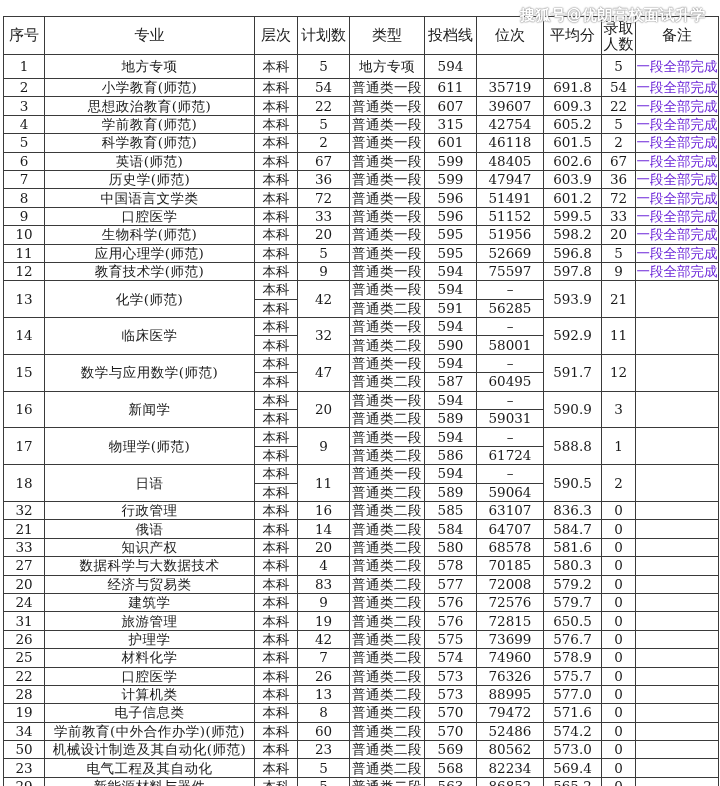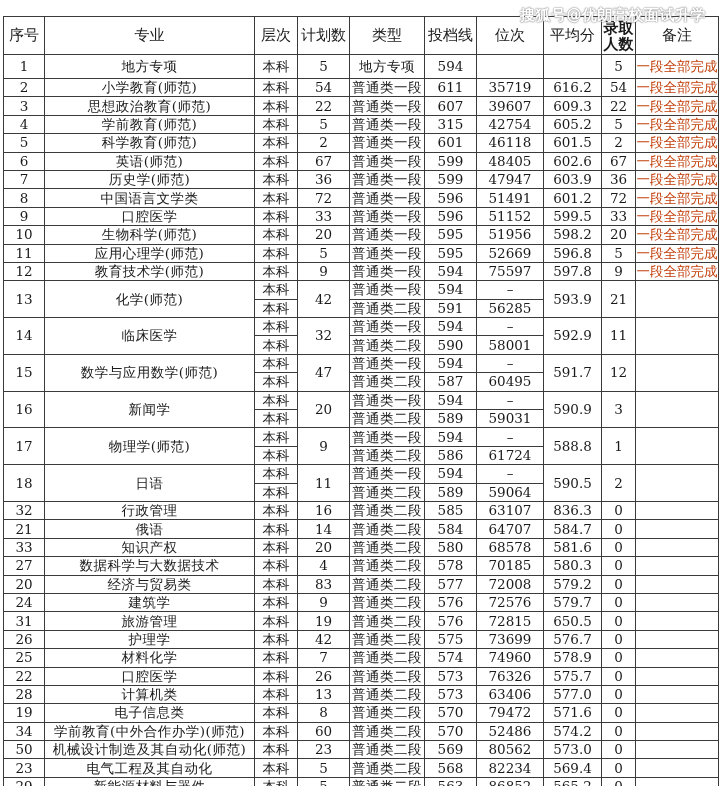--- a/index.html
+++ b/index.html
@@ -6,27 +6,27 @@
     body { width: 720px; height: 786px; overflow: hidden; position: relative;
            font-family: "DejaVu Serif", "Liberation Serif", serif; color: #1a1a1a; }
     table.admit { position: absolute; left: 3px; top: 16px; width: 715px;
                   border-collapse: collapse; table-layout: fixed; }
     table.admit td, table.admit th { border: 1px solid #3a3a3a; padding: 0; text-align: center;
                   font-weight: normal; font-size: 13.5px; line-height: 17px; height: 17.4px;
                   white-space: nowrap; overflow: hidden; }
     table.admit th { height: 37px; font-size: 15px; line-height: 17px; }
     table.admit tr.first td { height: 23px; }
     td.major { font-size: 13.5px; letter-spacing: 0.5px; }
-    td.note { font-size: 11px; color: #c2410c; letter-spacing: 0; }
+    td.note { font-size: 11px; color: #6d28d9; letter-spacing: 0; }
     td.type { font-size: 13px; letter-spacing: 0.5px; }
     td.num { font-family: "DejaVu Serif", "Liberation Serif", serif; }
     .watermark { position: absolute; left: 520px; top: 6px; font-family: "DejaVu Sans", sans-serif;
                  font-size: 15px; font-weight: bold; color: #ffffff; letter-spacing: 0.5px;
                  text-shadow: 0 0 2px #888, 0 0 1px #666; pointer-events: none; }
-    .hdr-two { display: block; line-height: 16px; font-weight: bold; }
+    .hdr-two { display: block; line-height: 16px; }
   </style>
 </head>
 <body>
 
 <table class="admit">
   <colgroup>
     <col style="width:41px">
     <col style="width:210px">
     <col style="width:43px">
     <col style="width:52px">
@@ -68,21 +68,21 @@
         <td class="note">一段全部完成</td>
       </tr>
       <tr>
         <td class="num">2</td>
         <td class="major">小学教育(师范)</td>
         <td>本科</td>
         <td class="num">54</td>
         <td class="type">普通类一段</td>
         <td class="num">611</td>
         <td class="num">35719</td>
-        <td class="num">616.2</td>
+        <td class="num">691.8</td>
         <td class="num">54</td>
         <td class="note">一段全部完成</td>
       </tr>
       <tr>
         <td class="num">3</td>
         <td class="major">思想政治教育(师范)</td>
         <td>本科</td>
         <td class="num">22</td>
         <td class="type">普通类一段</td>
         <td class="num">607</td>
@@ -427,21 +427,21 @@
         <td class="num">0</td>
         <td class="note"></td>
       </tr>
       <tr>
         <td class="num">28</td>
         <td class="major">计算机类</td>
         <td>本科</td>
         <td class="num">13</td>
         <td class="type">普通类二段</td>
         <td class="num">573</td>
-        <td class="num">63406</td>
+        <td class="num">88995</td>
         <td class="num">577.0</td>
         <td class="num">0</td>
         <td class="note"></td>
       </tr>
       <tr>
         <td class="num">19</td>
         <td class="major">电子信息类</td>
         <td>本科</td>
         <td class="num">8</td>
         <td class="type">普通类二段</td>

